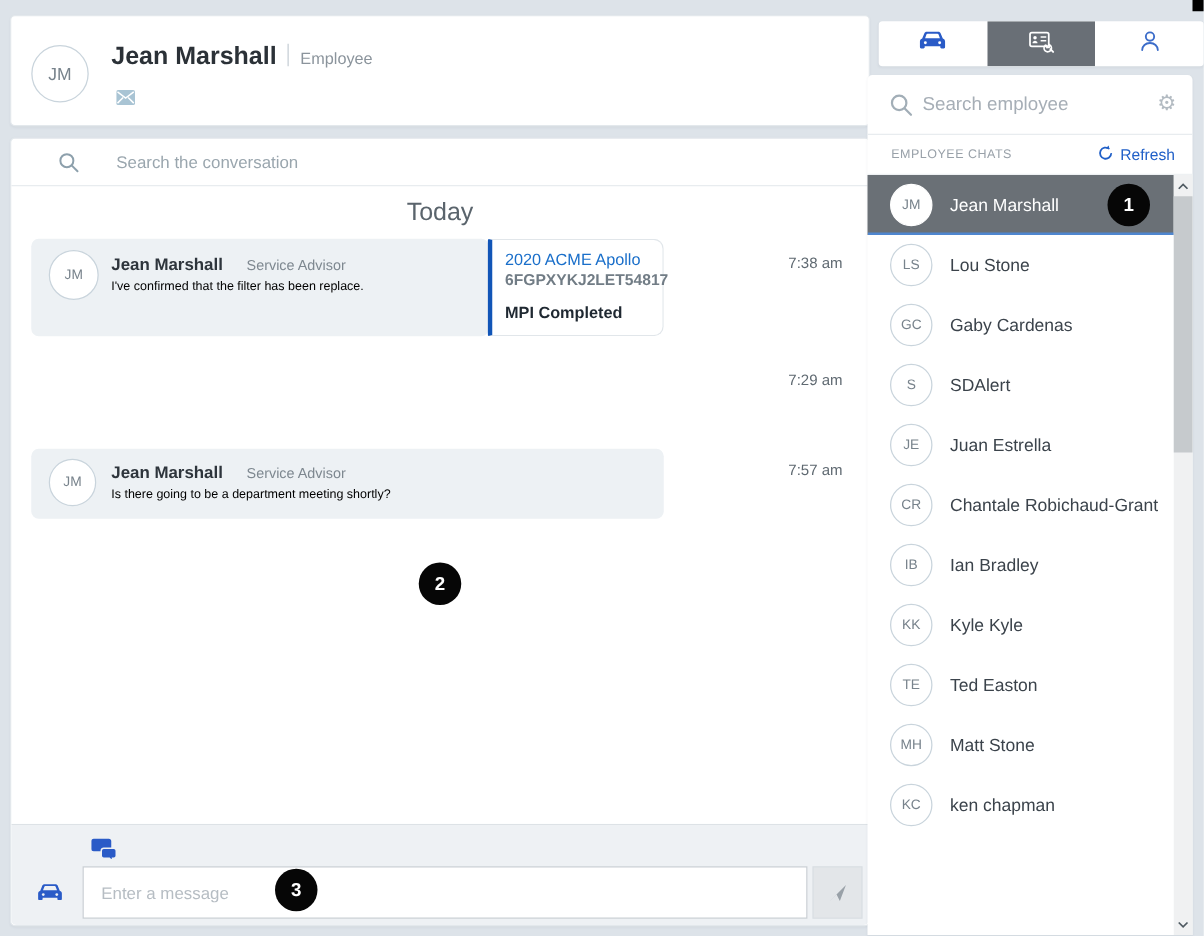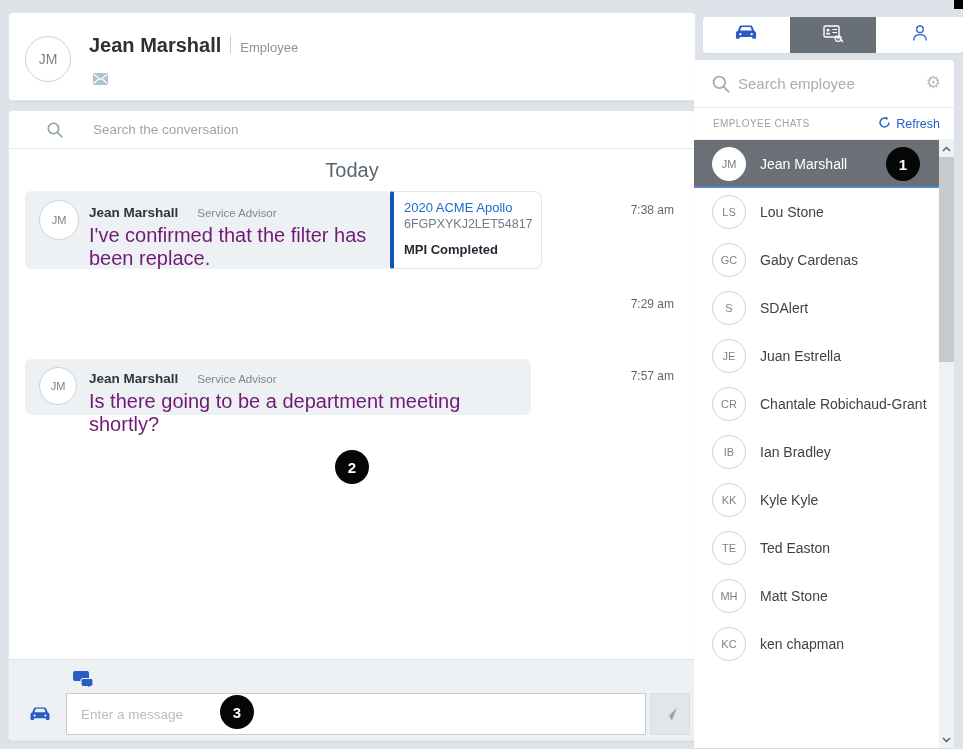--- a/index.html
+++ b/index.html
@@ -26,32 +26,32 @@
   .chat-panel { position:absolute; left:8px; top:110px; width:688px; height:631px; overflow:hidden; }
   .conv-search { position:relative; height:38px; border-bottom:1px solid #e8ecef; }
   .conv-search .mag { position:absolute; left:37px; top:10px; }
   .conv-search input { position:absolute; left:84px; top:0; width:420px; height:36px; font-size:13.5px; color:#4a555e; }
   .today { position:absolute; left:0; width:100%; top:48px; text-align:center; font-size:20px; color:#5a646c; }
 
   .bubble { position:absolute; border-radius:6px; }
   .bubble .avatar { position:absolute; font-size:11px; }
   .msg-name { font-size:13.5px; font-weight:700; color:#2e353c; }
   .msg-role { font-size:11.5px; color:#7e8890;text-align:right; }
-  .msg-text { font-size:20px; color:#701a75; }
+  .msg-text { font-size:10px; color:#000000; }
   .msg-time { position:absolute; right:21px; font-size:12px; color:#5f6971; }
 
   .bubble-1 { left:16px; top:80px; width:366px; height:78px; background:#edf1f4; }
   .bubble-1 .avatar { left:14px; top:9px; width:40px; height:40px; }
   .bubble-1 .msg-head { position:absolute; left:64px; top:12px; }
   .bubble-1 .msg-text { position:absolute; left:64px; top:33px; }
 
-  .veh-card { position:absolute; left:381px; top:80px; width:152px; height:78px; background:#fff;
+  .veh-card { position:absolute; left:381px; top:80px; width:141px; height:78px; background:#fff;
               border:1px solid #e1e6ea; border-left:4px solid #1155b7; border-radius:2px 8px 8px 2px; padding:8px 10px; }
   .veh-title { font-size:13px; color:#1a6fca; }
-  .veh-vin { font-size:12.5px; color:#717c85; margin-top:2px; }
+  .veh-vin { font-size:12.5px; color:#717c85; margin-top:2px;font-weight:bold; }
   .veh-status { position:absolute; left:10px; top:50px; font-size:13px; font-weight:700; color:#1f2831; }
 
   .bubble-2 { left:80px; top:176px; width:525px; height:55px; background:#d7eaf8; }
   .bubble-2 .avatar { left:14px; top:8px; width:38px; height:38px; }
   .bubble-2 .msg-head { position:absolute; left:64px; top:9px; }
   .bubble-2 .msg-text { position:absolute; left:64px; top:30px; }
 
   .bubble-3 { left:16px; top:248px; width:506px; height:56px; background:#edf1f4; }
   .bubble-3 .avatar { left:14px; top:8px; width:38px; height:38px; }
   .bubble-3 .msg-head { position:absolute; left:64px; top:10px; }

